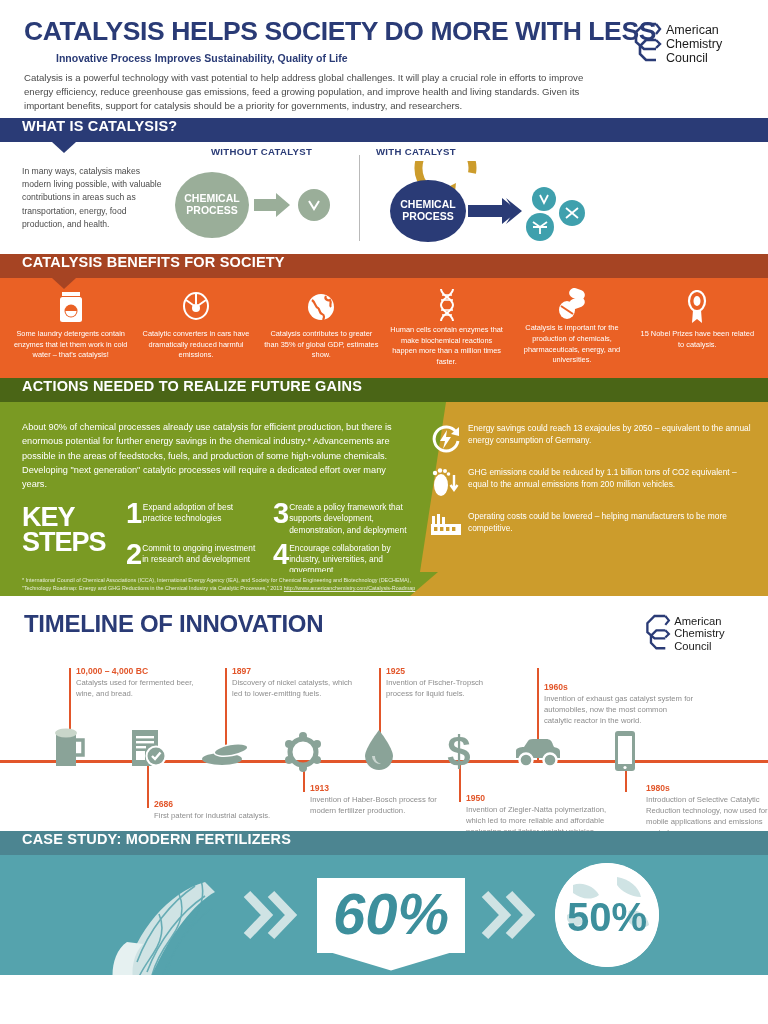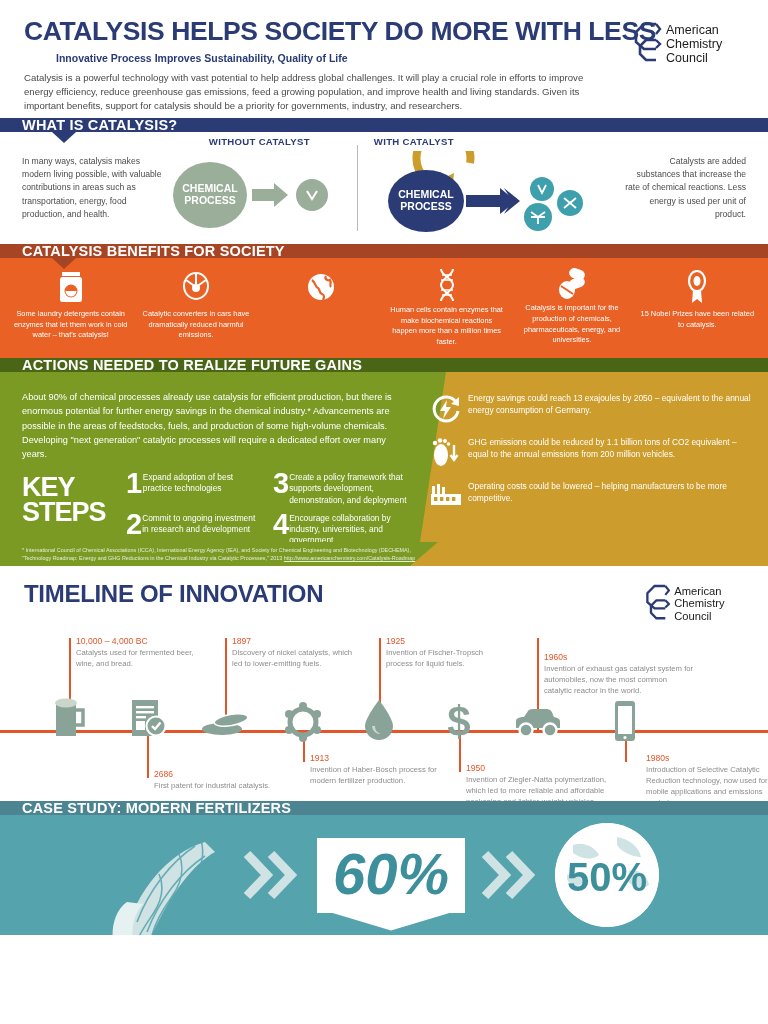--- a/index.html
+++ b/index.html
@@ -17,21 +17,21 @@
     font-size:26.5px; font-weight:bold; color:#2a3b76; letter-spacing:-0.4px;
     line-height:1.0;
   }
   .subtitle{ font-size:10.5px; font-weight:bold; color:#2a3b76; margin-top:7px;padding-left:32px;}
   .lede{ font-size:9.6px; color:#4b4b4b; line-height:1.5; margin-top:7px; max-width:590px;}
   .acc-logo{ position:absolute; right:22px; top:18px; width:116px; height:50px;}
   .acc-logo.small{ width:104px; height:46px; }
 
   
   .band-head{
-    position:relative; height:14px; display:flex; align-items:center;
+    position:relative; height:24px; display:flex; align-items:flex-start;
     padding-left:22px;
   }
   .band-head h2{ color:#fff; font-size:14.5px; font-weight:bold; letter-spacing:.2px;}
   .notch{
     position:absolute; left:52px; bottom:-11px; width:0; height:0;
     border-left:12px solid transparent; border-right:12px solid transparent;
   }
 
   
   .navy{ background:#2a3b76; }
@@ -82,21 +82,21 @@
   .footnote .fn-txt a{ color:#e7edd8; }
 
   
   .timeline-wrap{ background:#fff; height:235px; position:relative; padding-top:14px;}
   .tl-title{ font-size:24px; font-weight:bold; color:#2a3b76; padding-left:24px; letter-spacing:-.3px;}
   .tl-logo{ position:absolute; right:22px; top:14px;}
   .tl-canvas{ position:absolute; left:0; top:60px; width:768px; height:175px;}
   .tl-axis{ position:absolute; left:0; top:104px; width:768px; height:2.5px; background:#e2562a;}
   .tl-stem{ position:absolute; width:1.6px; background:#e2562a;}
   .tl-item{ position:absolute; }
-  .tl-year{ font-size:8.6px; font-weight:normal; color:#e2562a; }
+  .tl-year{ font-size:8.6px; font-weight:bold; color:#e2562a; }
   .tl-desc{ font-size:7.7px; color:#8d8d8d; line-height:1.42; margin-top:2px;}
   .tl-icon{ position:absolute; }
 
   
   .teal-dark{ background:#4c8591; }
   .teal-notch{ border-top:11px solid #4c8591; }
   .case-body{ background:#55a3ad; height:120px; position:relative; overflow:hidden;
     display:flex; align-items:center; justify-content:center; gap:14px;}
   .pct-box{ background:#fff; color:#3d8f9c; font-size:58px; font-weight:bold; padding:2px 16px 6px 16px; position:relative;font-style:italic;}
   .pct-box:after{ content:""; position:absolute; left:14px; right:14px; top:100%;
@@ -168,21 +168,20 @@
         <circle cx="168" cy="38" r="12" fill="#3fa0ad"></circle>
         <path d="M164 34 L168 42 L172 34" fill="none" stroke="#fff" stroke-width="1.8"></path>
         <circle cx="196" cy="52" r="13" fill="#3fa0ad"></circle>
         <path d="M190 47 L196 52 L202 47 M190 57 L196 52 L202 57" fill="none" stroke="#fff" stroke-width="1.8"></path>
         <circle cx="164" cy="66" r="14" fill="#3fa0ad"></circle>
         <path d="M157 61 L164 66 L171 61 M164 66 L164 73 M157 66 L171 66" fill="none" stroke="#fff" stroke-width="1.8"></path>
       </svg>
     </div>
   </div>
 
-  <div class="right">Catalysts are added substances that increase the rate of chemical reactions. Less energy is used per unit of product.</div>
 </div>
 
 <div class="band-head rust">
   <h2>CATALYSIS BENEFITS FOR SOCIETY</h2>
   <span class="notch rust-notch"></span>
 </div>
 
 <div class="benefits-body">
   <div class="benefit">
     <div class="ico">
@@ -206,20 +205,21 @@
     <p>Catalytic converters in cars have dramatically reduced harmful emissions.</p>
   </div>
   <div class="benefit">
     <div class="ico">
       <svg width="30" height="32" viewBox="0 0 30 32">
           <circle cx="15" cy="16" r="13" fill="#fff"></circle>
           <path d="M6 9 C10 12 9 16 12 17 C14 18 13 22 16 23 C19 24 18 27 17 29" stroke="#ea6125" stroke-width="2.2" fill="none"></path>
           <path d="M20 5 C18 8 22 10 24 9 C26 12 23 14 25 16" stroke="#ea6125" stroke-width="2.2" fill="none"></path>
         </svg>
     </div>
+    <p>Catalysis contributes to greater than 35% of global GDP, estimates show.</p>
   </div>
   <div class="benefit">
     <div class="ico">
       <svg width="22" height="34" viewBox="0 0 22 34">
           <path d="M5 1 C5 8 17 10 17 17 C17 24 5 26 5 33" stroke="#fff" stroke-width="2" fill="none"></path>
           <path d="M17 1 C17 8 5 10 5 17 C5 24 17 26 17 33" stroke="#fff" stroke-width="2" fill="none"></path>
           <path d="M6 7 L16 7 M5 12 L17 12 M5 22 L17 22 M6 27 L16 27" stroke="#fff" stroke-width="1.6"></path>
         </svg>
     </div>
     <p>Human cells contain enzymes that make biochemical reactions happen more than a million times faster.</p>

